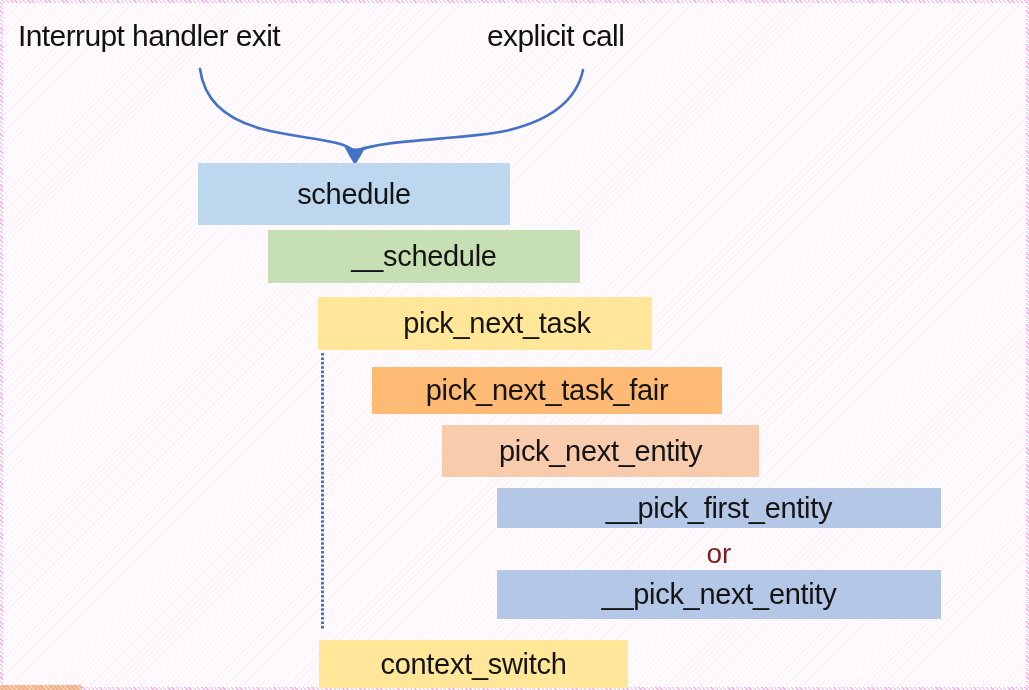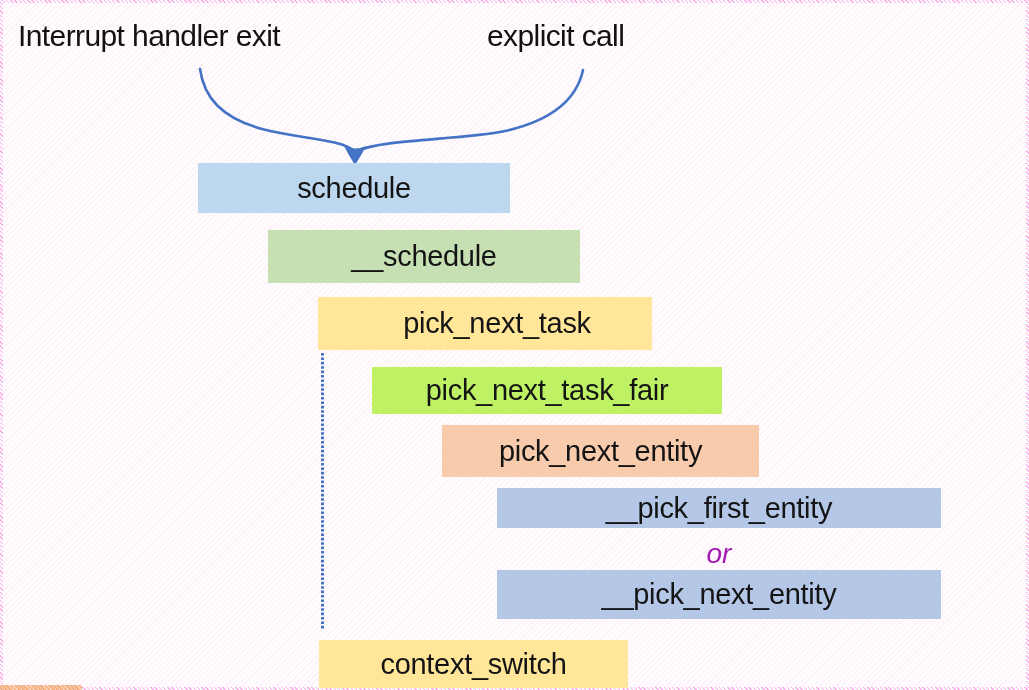--- a/index.html
+++ b/index.html
@@ -43,34 +43,34 @@
   .box {
     position: absolute;
     display: flex;
     align-items: center;
     justify-content: center;
     font-size: 29px;
     letter-spacing: -0.3px;
     white-space: nowrap;
     color: #141414;
   }
-  .b-schedule            { left: 198px; top: 163px; width: 312px; height: 50px; }
+  .b-schedule            { left: 198px; top: 163px; width: 312px; height: 62px; }
   .b-schedule-inner      { left: 268px; top: 230px; width: 312px; height: 53px; }
   .b-pick-next-task      { left: 318px; top: 297px; width: 310px; height: 53px; }
   .b-pick-next-task-fair { left: 372px; top: 367px; width: 350px; height: 47px; }
   .b-pick-next-entity    { left: 442px; top: 425px; width: 317px; height: 52px; }
   .b-pick-first-inner    { left: 497px; top: 488px; width: 444px; height: 40px; }
   .b-pick-next-inner     { left: 497px; top: 570px; width: 444px; height: 49px; }
   .b-context-switch      { left: 319px; top: 640px; width: 309px; height: 48px; }
 
   .or-label {
     position: absolute;
     left: 497px; top: 537px; width: 444px; height: 33px;
     display: flex; align-items: center; justify-content: center;
-    font-size: 28px; color: #a21caf; font-style: italic;
+    font-size: 28px; color: #7f1d1d;
   }
   .orange-sliver {
     position: absolute;
     left: 0; bottom: 0; width: 82px; height: 5px;
     background-image: repeating-linear-gradient(45deg, rgba(255,255,255,0.45) 0 1px, transparent 1px 3px);
   }
 </style>
 </head>
 <body>
 
@@ -92,21 +92,21 @@
     <path d="M 344 146 Q 355 151 366 146 Q 361 156 355 165 Q 349 156 344 146 Z" fill="#4472C4"></path>
     <line x1="322.5" y1="353" x2="322.5" y2="630" stroke-width="3" stroke-dasharray="2.6 1.8" stroke="#4472C4"></line>
   </svg>
 
   <div class="box b-schedule" style="background-color: rgb(189, 215, 238);">schedule</div>
 
   <div class="box b-schedule-inner" style="background-color: rgb(198, 224, 180);">__schedule</div>
 
   <div class="box b-pick-next-task" style="background-color: rgb(255, 230, 153); padding-left: 24px;">pick_next_task</div>
 
-  <div class="box b-pick-next-task-fair" style="background-color: #bef264;">pick_next_task_fair</div>
+  <div class="box b-pick-next-task-fair" style="background-color: #fdba74;">pick_next_task_fair</div>
 
   <div class="box b-pick-next-entity" style="background-color: rgb(248, 203, 173);">pick_next_entity</div>
 
   <div class="box b-pick-first-inner" style="background-color: rgb(180, 199, 231);">__pick_first_entity</div>
 
   <div class="or-label">or</div>
 
   <div class="box b-pick-next-inner" style="background-color: rgb(180, 199, 231);">__pick_next_entity</div>
 
   <div class="box b-context-switch" style="background-color: rgb(255, 230, 153);">context_switch</div>

